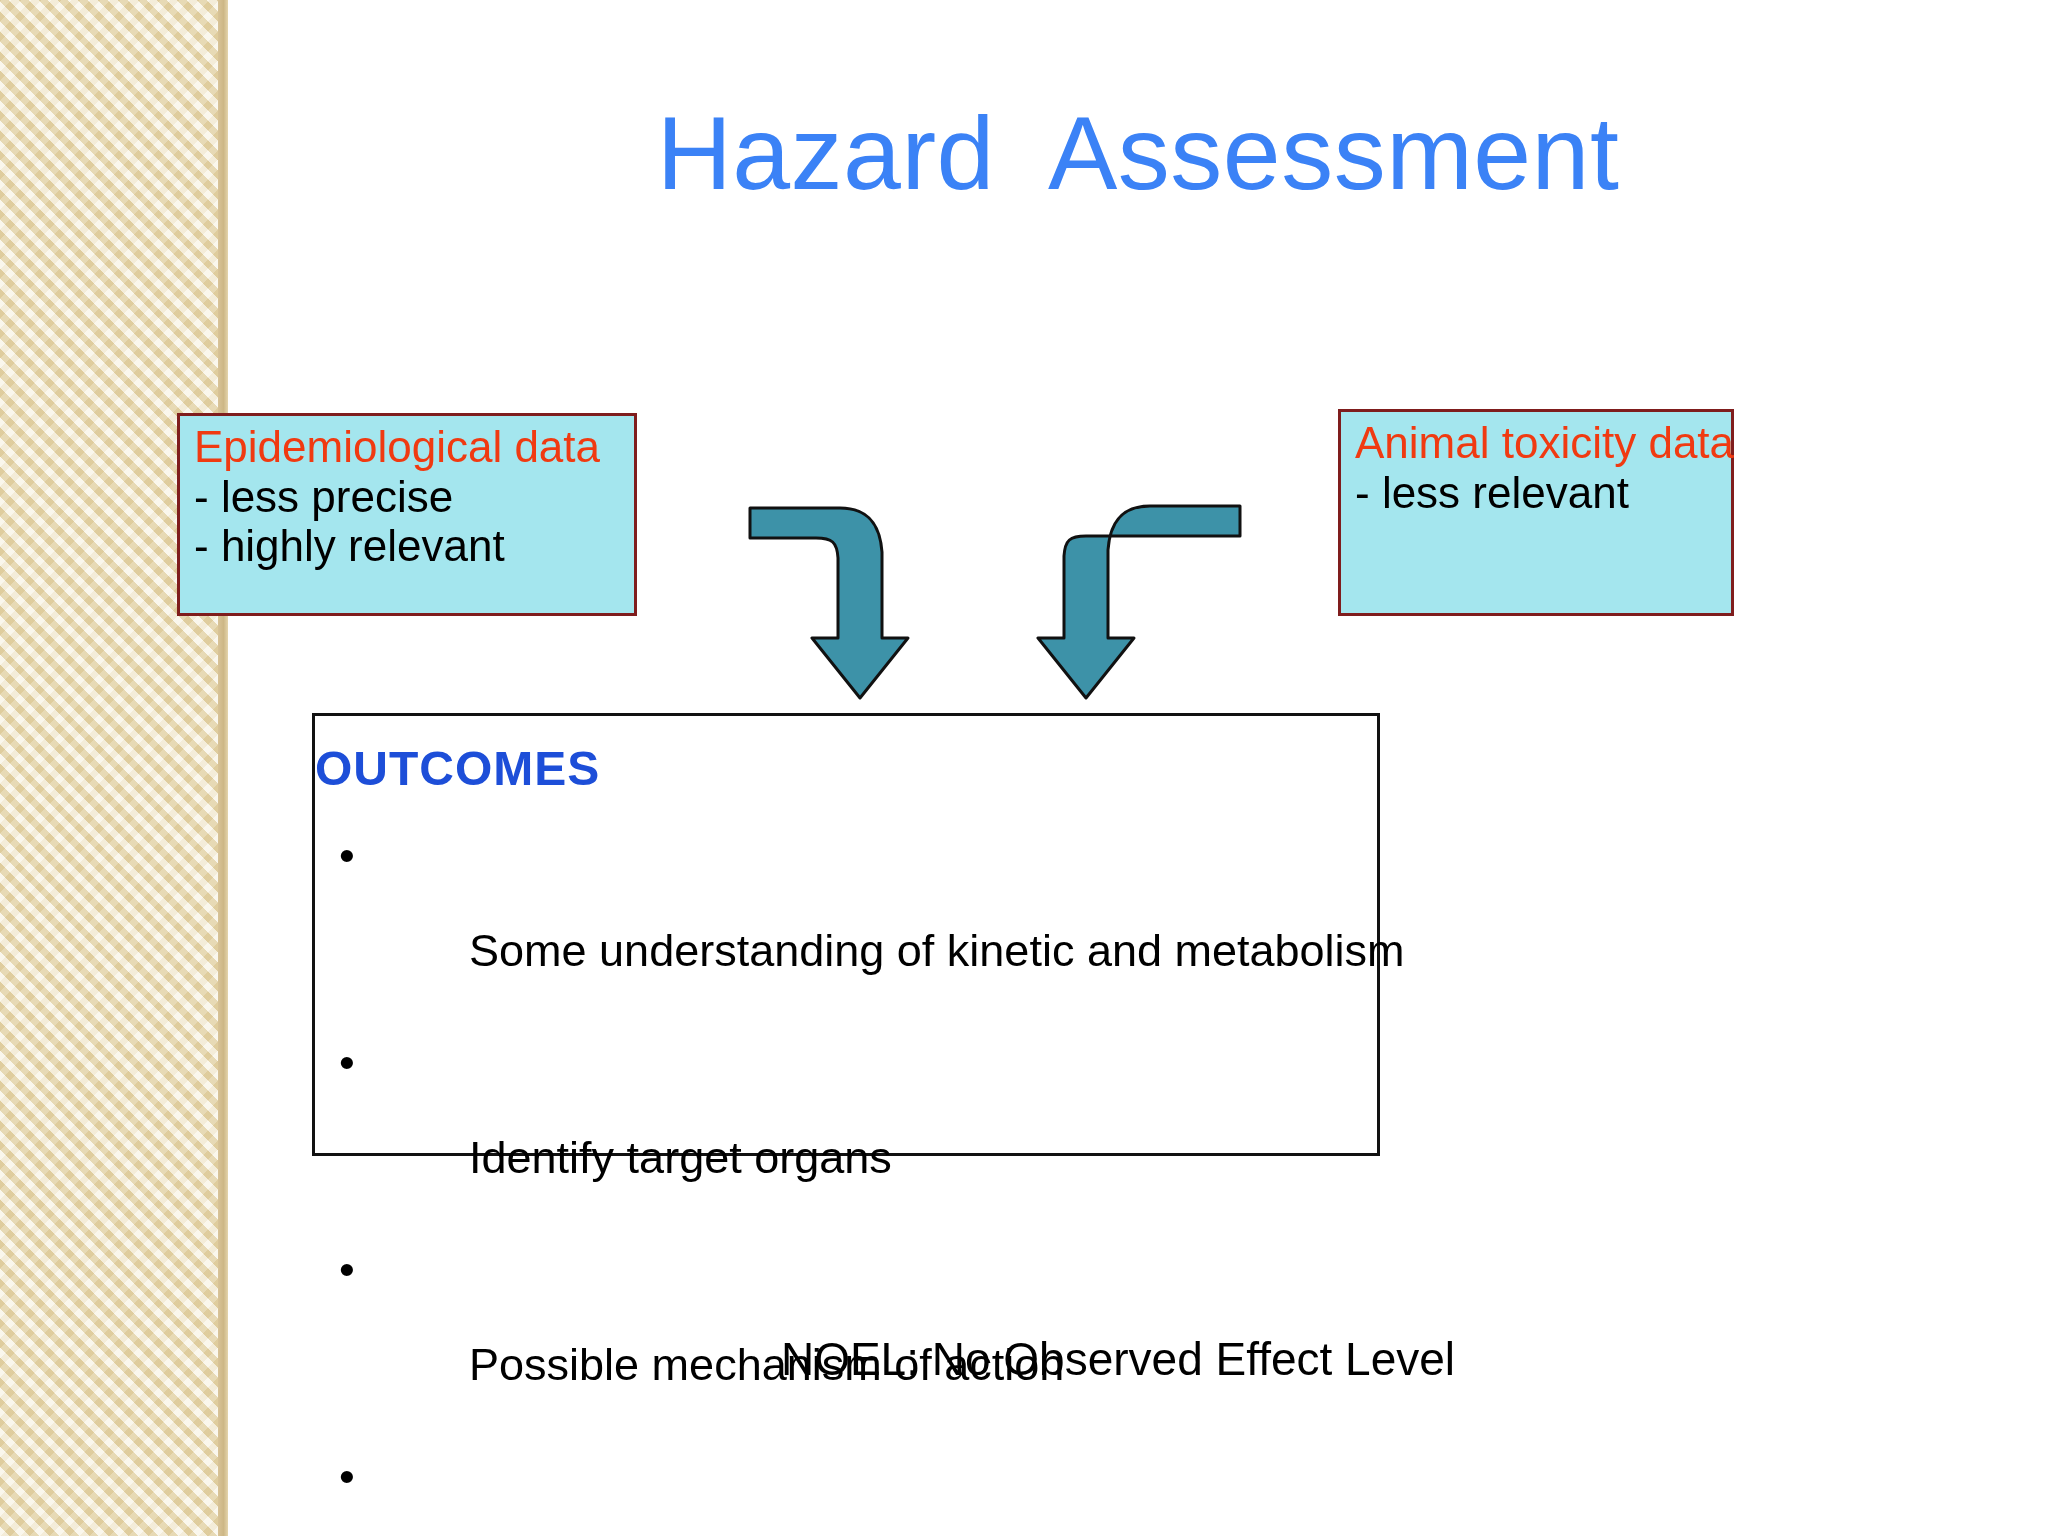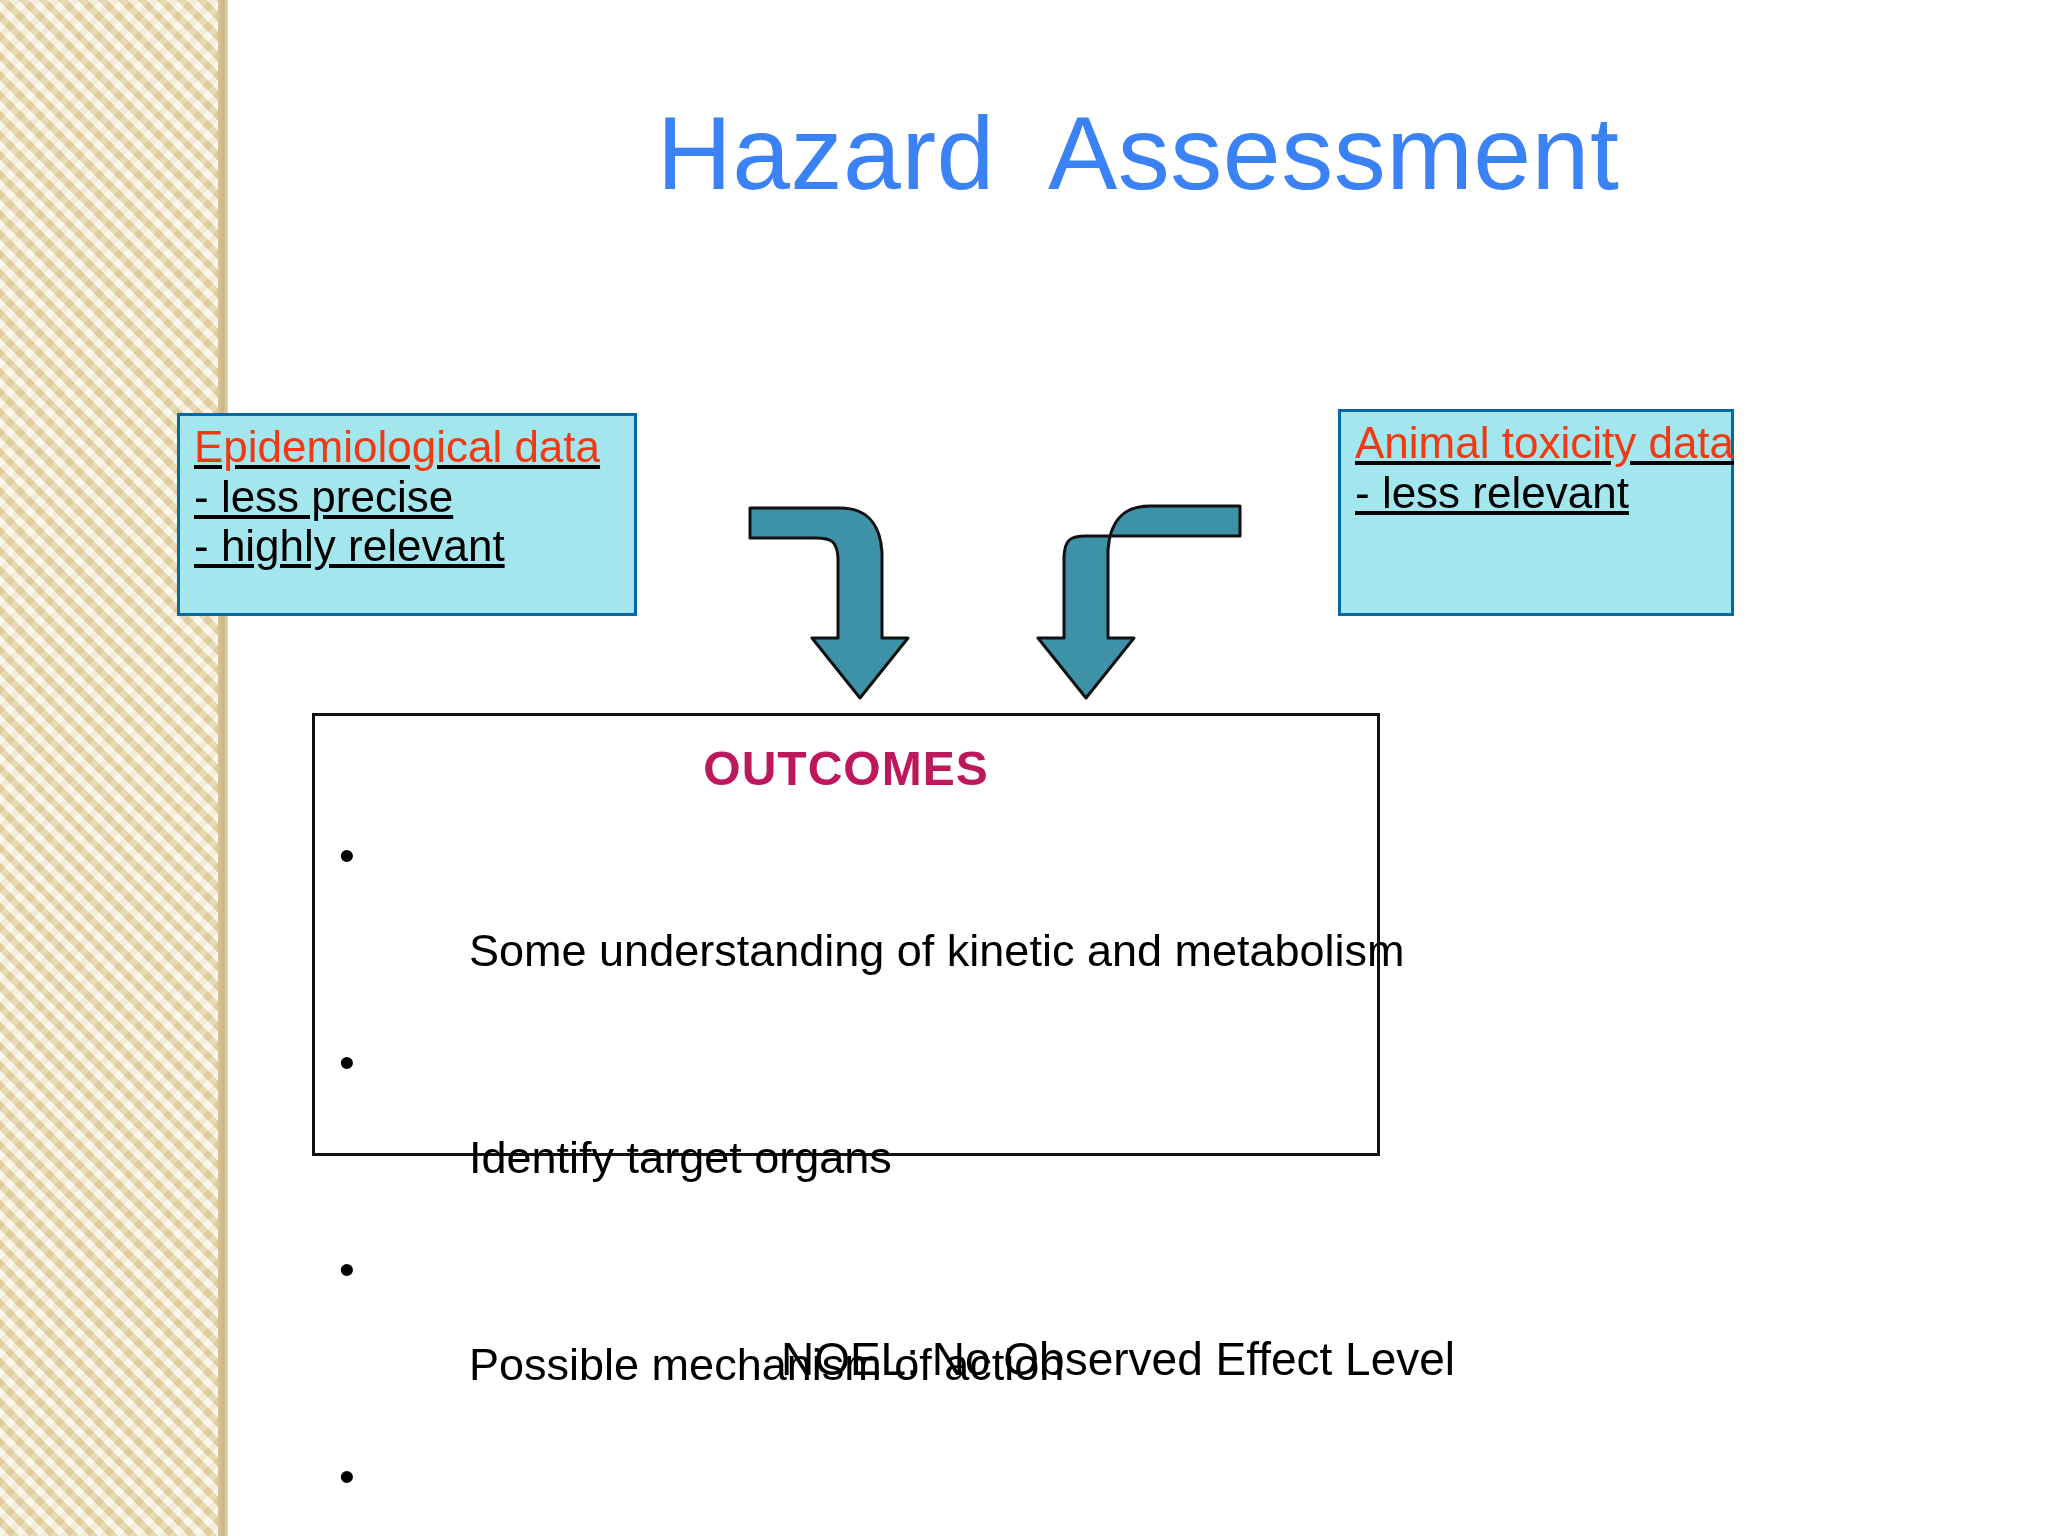--- a/index.html
+++ b/index.html
@@ -55,24 +55,23 @@
     color: #3b82f6;
     letter-spacing: 0.5px;
     font-family: "Liberation Sans", sans-serif;
     white-space: pre;
   }
 
   
   .data-box {
     position: absolute;
     background: #A4E6EE;
-    border: 3px solid #0369a1;
+    border: 3px solid #7f1d1d;
     box-sizing: border-box;
     padding: 6px 14px 10px 14px;
-    text-decoration: underline;
   }
   #box-epi   { left: 177px;  top: 413px; width: 460px; height: 203px; }
   #box-animal{ left: 1338px; top: 409px; width: 396px; height: 207px; }
 
   .box-head {
     color: #F03A11;
     font-size: 44px;
     line-height: 1.13;
     white-space: pre;
   }
@@ -98,22 +97,22 @@
     left: 312px;
     top: 713px;
     width: 1068px;
     height: 443px;
     border: 3px solid #111111;
     box-sizing: border-box;
     background: #ffffff;
   }
   #outcomes-title {
     margin-top: 25px;
-    text-align: center;
-    color: #be185d;
+    text-align: left;
+    color: #1d4ed8;
     font-size: 48px;
     font-weight: bold;
     letter-spacing: 1px;
     white-space: pre;
   }
   #outcomes-list {
     margin: 36px 0 0 0;
     padding: 0 0 0 0;
     list-style: none;
   }

